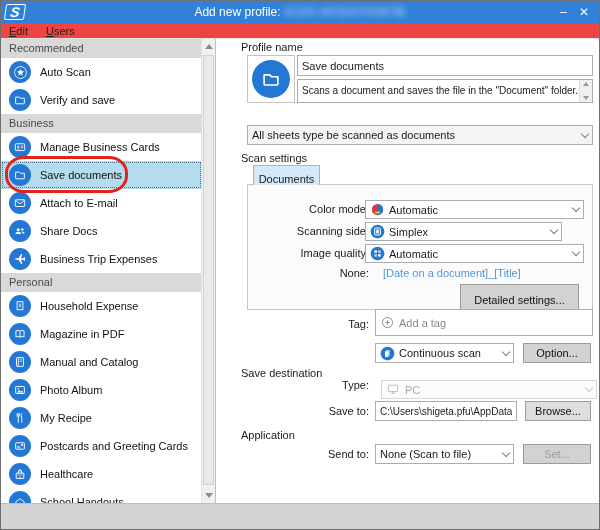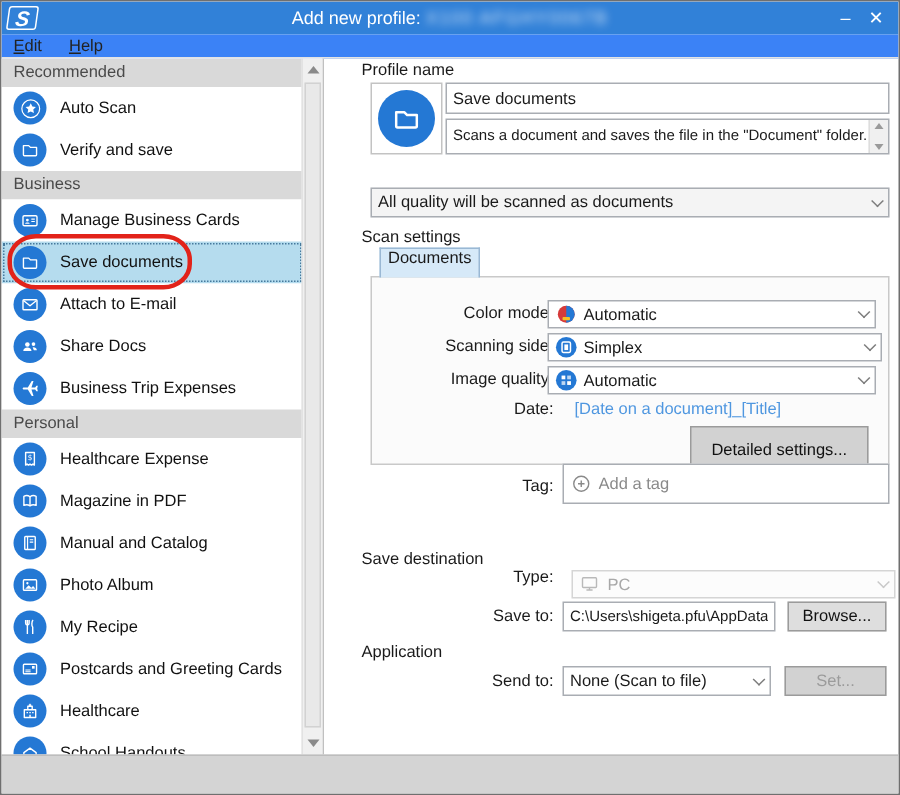--- a/index.html
+++ b/index.html
@@ -13,21 +13,21 @@
   #titlebar{position:absolute;left:0;top:0;width:100%;height:22px;background:#3181d8;
     display:flex;align-items:center;color:#fff;}
   #logo{width:20px;height:16px;margin-left:4px;font-weight:bold;font-style:italic;
     font-size:14px;line-height:15px;text-align:center;transform:skewX(-8deg);
     border:1.5px solid #fff;border-radius:2px;}
   #titletext{position:absolute;left:0;right:0;text-align:center;font-size:12px;pointer-events:none;}
   #title-redacted{filter:blur(3px);opacity:.75;letter-spacing:1px;}
   #win-btns{margin-left:auto;display:flex;align-items:center;gap:12px;padding-right:10px;font-size:12px;z-index:2;}
   #win-btns span{cursor:default;}
   
-  #menubar{position:absolute;left:0;top:22px;width:100%;height:16px;background:#3b82f6;
+  #menubar{position:absolute;left:0;top:22px;width:100%;height:16px;background:#ef4444;
     display:flex;align-items:center;gap:18px;padding-left:8px;border-bottom:1px solid #e3e3e3;}
   .menu-item{display:inline-block;color:#222;}
   .menu-item::first-letter{text-decoration:underline;}
   
   #sidebar{position:absolute;left:0;top:38px;width:215px;height:464px;background:#fff;
     border-right:1px solid #c0c0c0;overflow:hidden;}
   #side-list{position:absolute;left:0;top:0;width:201px;}
   .side-header{height:19px;line-height:19px;background:#d9d9d9;color:#4a4a4a;padding-left:8px;}
   .side-item{height:28px;display:flex;align-items:center;padding-left:8px;gap:9px;background:#fff;}
   .side-item.selected{background:#b5dcee;outline:1px dotted #46799c;outline-offset:-2px;}
@@ -61,21 +61,21 @@
   #icon-box .big-circle{width:38px;height:38px;border-radius:50%;background:#2478d4;
     display:flex;align-items:center;justify-content:center;}
   #desc-box{position:absolute;left:296px;top:78px;width:296px;height:24px;border:1px solid #a9adb3;
     background:#fff;display:flex;}
   #desc-text{flex:1;font-size:10px;line-height:22px;padding-left:4px;white-space:nowrap;overflow:hidden;}
   #desc-scroll{width:13px;background:#f0f0f0;border-left:1px solid #ddd;display:flex;
     flex-direction:column;justify-content:space-between;align-items:center;padding:2px 0;}
   .mini-up{width:0;height:0;border-left:3px solid transparent;border-right:3px solid transparent;border-bottom:4px solid #9a9a9a;}
   .mini-down{width:0;height:0;border-left:3px solid transparent;border-right:3px solid transparent;border-top:4px solid #9a9a9a;}
   #tab-documents{position:absolute;left:252px;top:164px;width:67px;height:20px;background:#d6e9f8;
-    border:1px solid #9ab8d4;border-bottom:none;display:flex;align-items:flex-start;justify-content:center;z-index:2;}
+    border:1px solid #9ab8d4;border-bottom:none;display:flex;align-items:flex-end;justify-content:center;z-index:2;}
   #groupbox{position:absolute;left:246px;top:183px;width:346px;height:126px;background:#fbfbfb;border:1px solid #c9c9c9;}
   .link{color:#4f97e0;padding-left:16px;}
   .ghost{color:#8a8a8a;}
   .cicon{width:15px;height:15px;flex:0 0 15px;display:flex;}
   
   #footer{position:absolute;left:0;top:502px;width:100%;height:28px;background:#d4d4d4;border-top:1px solid #bdbdbd;}
 </style>
 </head>
 <body>
 
@@ -88,21 +88,21 @@
       <span id="title-redacted">X100 AFGHY0067B</span>
     </div>
     <div id="win-btns">
       <span>–</span>
       <span>✕</span>
     </div>
   </div>
 
   <div id="menubar">
     <span class="menu-item">Edit</span>
-    <span class="menu-item">Help</span>
+    <span class="menu-item">Users</span>
   </div>
 
   <div id="sidebar">
     <div id="side-list">
         <div class="side-header">Recommended</div>
         <div class="side-item">
           <span class="side-icon">
             <svg viewBox="0 0 24 24" width="15" height="15">
               <circle cx="12" cy="12" r="9.5" fill="none" stroke="#fff" stroke-width="1.3"></circle>
               <path d="M12 6.2l1.7 3.5 3.8.5-2.8 2.6.7 3.8L12 14.8l-3.4 1.8.7-3.8-2.8-2.6 3.8-.5z" fill="#fff"></path>
@@ -167,21 +167,21 @@
           <span class="side-label">Business Trip Expenses</span>
         </div>
         <div class="side-header">Personal</div>
         <div class="side-item">
           <span class="side-icon">
             <svg viewBox="0 0 24 24" width="14" height="14">
               <path d="M7 4.5h10V19l-1.7-1.2-1.6 1.2-1.7-1.2L10.3 19l-1.6-1.2L7 19z" fill="none" stroke="#fff" stroke-width="1.6" stroke-linejoin="round"></path>
               <text x="12" y="13.5" font-size="8.5" fill="#fff" text-anchor="middle" font-family="DejaVu Sans, sans-serif">$</text>
             </svg>
           </span>
-          <span class="side-label">Healthcare Expense</span>
+          <span class="side-label">Household Expense</span>
         </div>
         <div class="side-item">
           <span class="side-icon">
             <svg viewBox="0 0 24 24" width="14" height="14">
               <path d="M12 7.2c-2-1.5-5-1.6-7-.6V17c2-1 5-.9 7 .6 2-1.5 5-1.6 7-.6V6.6c-2-1-5-.9-7 .6z" fill="none" stroke="#fff" stroke-width="1.6" stroke-linejoin="round"></path>
               <path d="M12 7.2v10.4" stroke="#fff" stroke-width="1.6"></path>
             </svg>
           </span>
           <span class="side-label">Magazine in PDF</span>
         </div>
@@ -273,21 +273,21 @@
 
   <div id="desc-box">
     <div id="desc-text">Scans a document and saves the file in the "Document" folder.</div>
     <div id="desc-scroll">
       <div class="mini-up"></div>
       <div class="mini-down"></div>
     </div>
   </div>
 
   <div class="combo" style="left:246px;top:124px;width:346px;height:20px;background:#f4f4f4">
-    <span class="val">All quality will be scanned as documents</span>
+    <span class="val">All sheets type be scanned as documents</span>
     <span class="chev"></span>
   </div>
 
   <div class="lbl" style="left:240px;top:151px">Scan settings</div>
   <div id="tab-documents">
     <span>Documents</span>
   </div>
   <div id="groupbox"></div>
 
   <div class="rlbl" style="top:202px">Color mode:</div>
@@ -297,21 +297,21 @@
           <circle cx="12" cy="12" r="9" fill="#d63a3a"></circle>
           <path d="M12 3a9 9 0 0 1 0 18z" fill="#2478d4"></path>
           <rect x="8" y="15" width="8" height="3.4" rx="1" fill="#f6c026"></rect>
         </svg>
     </span>
     <span class="val">Automatic</span>
     <span class="chev"></span>
   </div>
 
   <div class="rlbl" style="top:224px">Scanning side:</div>
-  <div class="combo" style="left:364px;top:221px;width:223px;height:19px">
+  <div class="combo" style="left:364px;top:221px;width:197px;height:19px">
     <span class="cicon">
       <svg viewBox="0 0 24 24" width="15" height="15">
           <circle cx="12" cy="12" r="11" fill="#2478d4"></circle>
           <rect x="7.5" y="6.5" width="9" height="11" rx="1.5" fill="none" stroke="#fff" stroke-width="1.6"></rect>
           <rect x="10" y="9" width="4" height="6" fill="#fff"></rect>
         </svg>
     </span>
     <span class="val">Simplex</span>
     <span class="chev"></span>
   </div>
@@ -324,38 +324,52 @@
           <rect x="7" y="7" width="4" height="4" fill="#fff"></rect>
           <rect x="13" y="7" width="4" height="4" fill="#fff" opacity=".7"></rect>
           <rect x="7" y="13" width="4" height="4" fill="#fff" opacity=".7"></rect>
           <rect x="13" y="13" width="4" height="4" fill="#fff"></rect>
         </svg>
     </span>
     <span class="val">Automatic</span>
     <span class="chev"></span>
   </div>
 
-  <div class="rlbl" style="top:266px">Date:</div>
+  <div class="rlbl" style="top:266px">None:</div>
   <div class="lbl link" style="left:366px;top:266px">[Date on a document]_[Title]</div>
 
   <div class="btn" style="left:459px;top:283px;width:119px;height:32px">
     <span>Detailed settings...</span>
   </div>
 
   <div class="rlbl" style="top:317px">Tag:</div>
   <div class="input" style="left:374px;top:308px;width:218px;height:27px">
     <span class="cicon">
       <svg viewBox="0 0 24 24" width="15" height="15">
           <circle cx="12" cy="12" r="8" fill="none" stroke="#8a8a8a" stroke-width="1.5"></circle>
           <path d="M12 8.5v7M8.5 12h7" stroke="#8a8a8a" stroke-width="1.5"></path>
         </svg>
     </span>
     <span class="ghost">Add a tag</span>
   </div>
 
+  <div class="combo" style="left:374px;top:342px;width:139px;height:20px">
+    <span class="cicon">
+      <svg viewBox="0 0 24 24" width="15" height="15">
+          <circle cx="12" cy="12" r="11" fill="#2478d4"></circle>
+          <path d="M10 6.5h5.5v9H10z" fill="#fff" opacity=".65"></path>
+          <path d="M8 8.5h5.5v9H8z" fill="#fff"></path>
+        </svg>
+    </span>
+    <span class="val">Continuous scan</span>
+    <span class="chev"></span>
+  </div>
+  <div class="btn" style="left:522px;top:342px;width:68px;height:20px">
+    <span>Option...</span>
+  </div>
 
   <div class="lbl" style="left:240px;top:366px">Save destination</div>
 
   <div class="rlbl" style="top:378px">Type:</div>
   <div class="combo disabled" style="left:380px;top:379px;width:216px;height:19px">
     <span class="cicon">
       <svg viewBox="0 0 24 24" width="14" height="14">
           <rect x="4" y="5.5" width="16" height="11" rx="1" fill="none" stroke="#b9b9b9" stroke-width="1.6"></rect>
           <path d="M12 16.5v3M8.5 19.5h7" stroke="#b9b9b9" stroke-width="1.6"></path>
         </svg>

